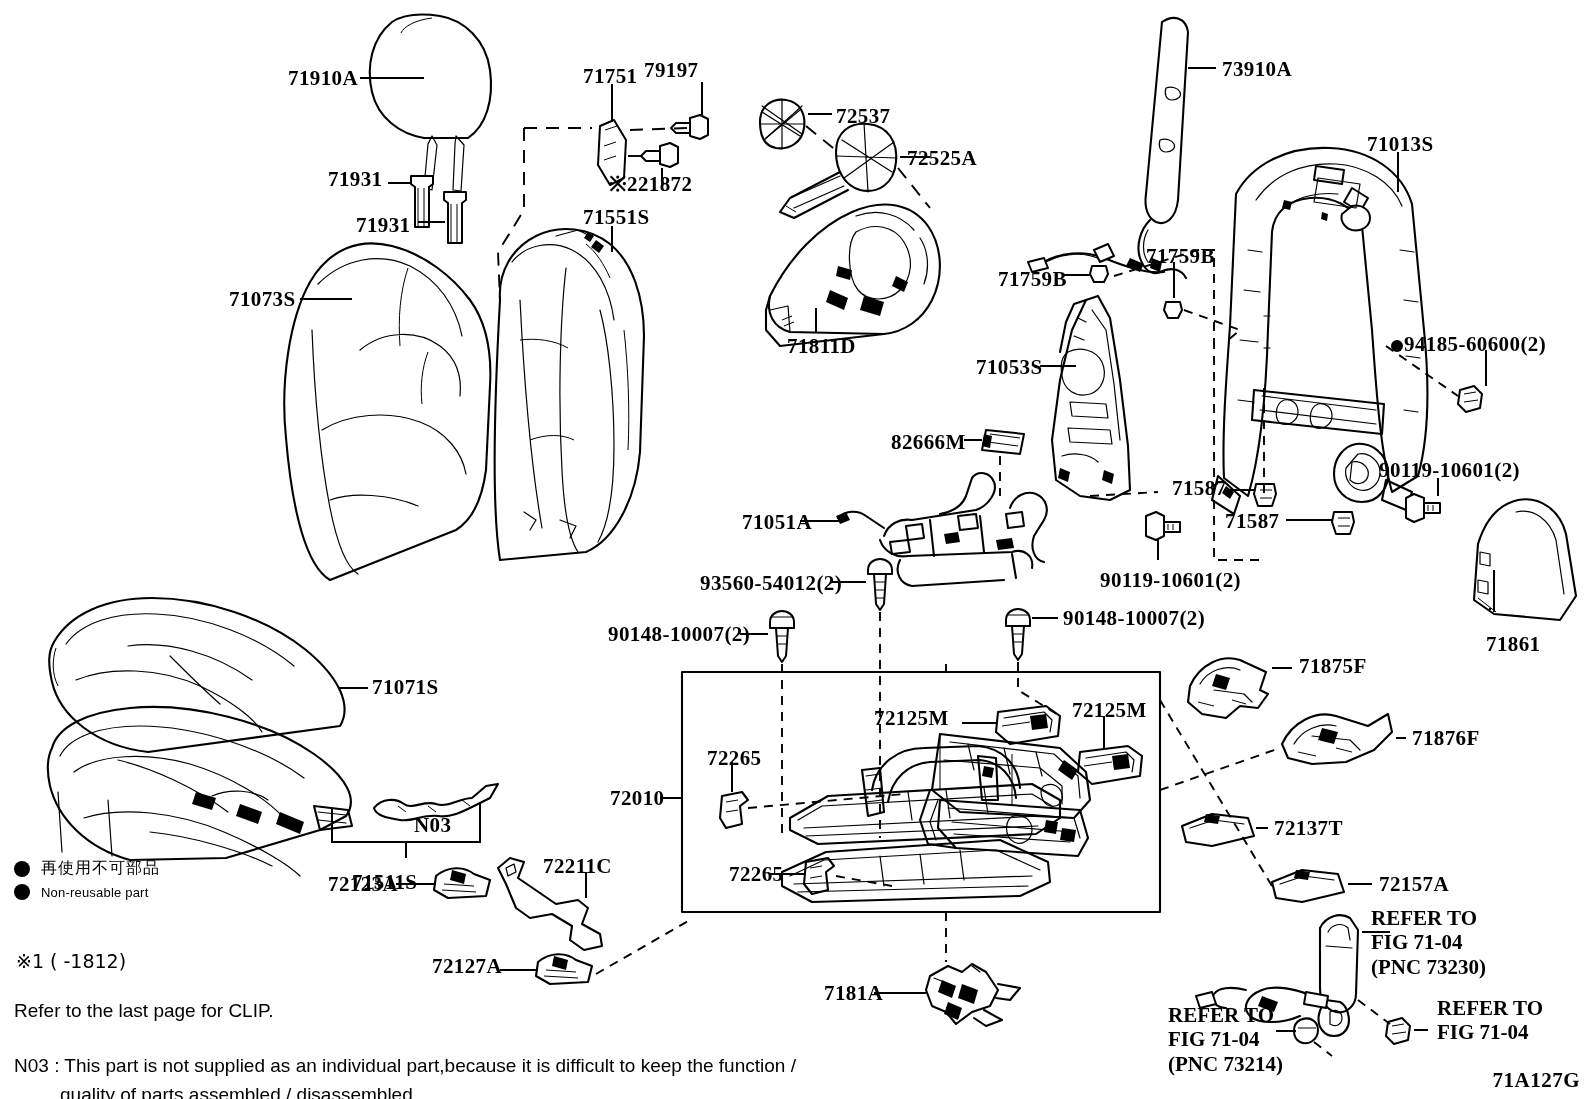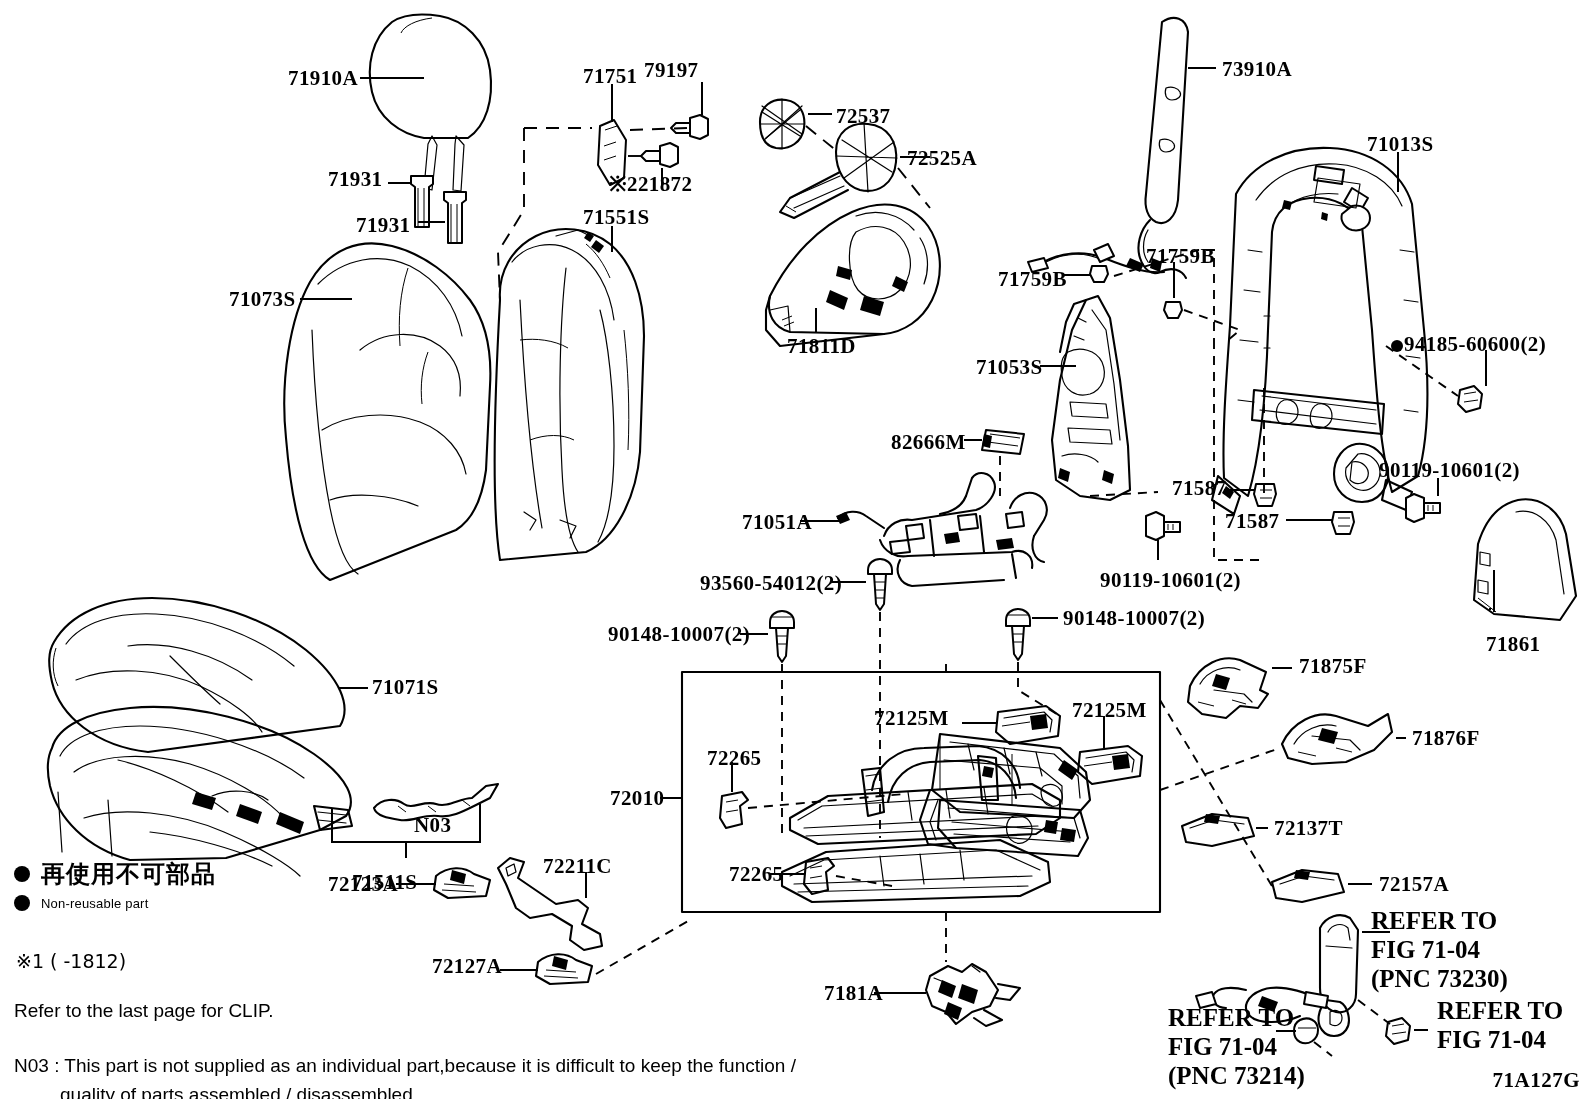--- a/index.html
+++ b/index.html
@@ -29,21 +29,21 @@
     background:#000;vertical-align:-1px;margin-right:1px;
   }
   
   .legend{position:absolute;left:14px;top:858px;width:430px;}
   .legend .row{display:flex;align-items:center;margin-bottom:5px;}
   .legend .dot{
     width:16px;height:16px;border-radius:50%;background:#000;
     margin-right:11px;flex:0 0 auto;
   }
   .legend .jp{
-    font-family:"DejaVu Sans", sans-serif;font-size:24px;font-weight:700;
+    font-family:"DejaVu Sans", sans-serif;font-size:16px;font-weight:400;
     letter-spacing:1px;
   }
   .legend .en{
     font-family:"Liberation Sans", sans-serif;font-size:13px;font-weight:400;
     letter-spacing:0.2px;
   }
   .note{
     position:absolute;
     font-family:"Liberation Sans", sans-serif;
     font-size:19px;color:#000;white-space:nowrap;
@@ -54,21 +54,21 @@
   }
   .note-wrap .ind{display:block;padding-left:46px;}
   .figcode{
     position:absolute;right:12px;bottom:6px;
     font-family:"Liberation Serif", serif;font-size:21px;font-weight:700;
     letter-spacing:0.5px;
   }
   .refer{
     position:absolute;
     font-family:"Liberation Serif", serif;
-    font-size:25px;font-weight:700;line-height:1.16;white-space:pre;
+    font-size:21px;font-weight:700;line-height:1.16;white-space:pre;
   }
 </style>
 </head>
 <body>
 
 <div id="page">
 
   <svg id="artwork" viewBox="0 0 1592 1099" xmlns="http://www.w3.org/2000/svg">
     <defs>
       <style>

